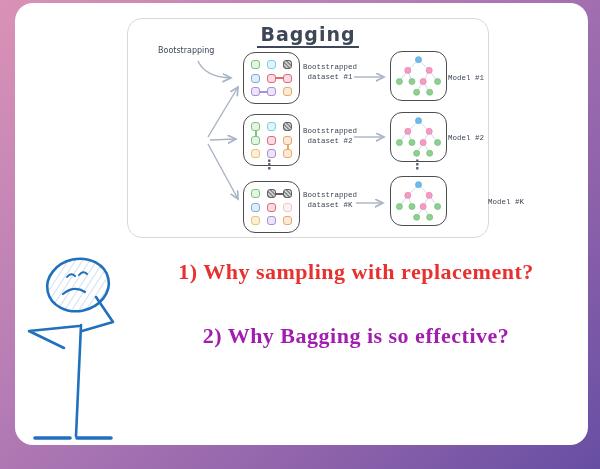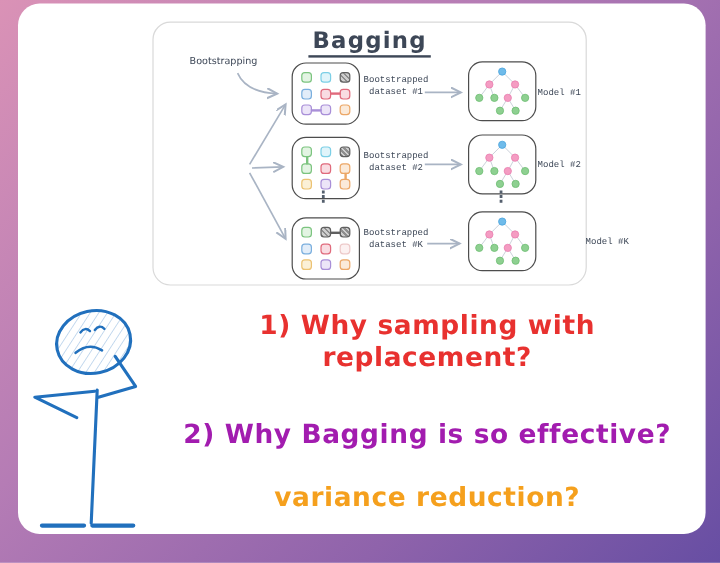--- a/index.html
+++ b/index.html
@@ -37,21 +37,21 @@
     white-space:pre-line;text-align:center;font-family:Liberation Mono, monospace;
   }
   .train-label{
     position:absolute;left:-6px;top:146px;width:86px;text-align:center;
     font-size:9px;color:var(--ink,#3d4757);
   }
   .vdots{position:absolute;font-size:13px;font-weight:bold;color:#55606e;letter-spacing:0;}
   .tree-svg{position:absolute;left:4px;top:3px;}
   
   .questions{
-    position:absolute;left:115px;top:246px;width:452px;text-align:center;
+    position:absolute;left:115px;top:246px;width:452px;text-align:center;font-family:Liberation Serif, serif;
   }
   .question{font-weight:bold;letter-spacing:.5px;line-height:1.22;}
   .q-0{margin-top:10px;font-size:22px;}
   .q-1{margin-top:37px;font-size:22px;}
   .q-2{margin-top:27px;font-size:22px;}
   
   .figure-svg{position:absolute;left:0px;top:246px;}
 </style>
 </head>
 <body>
@@ -202,21 +202,20 @@
   </div>
 
   <div class="questions" id="questions">
       <div class="question q-0" style="color: rgb(232, 49, 47);">
         <div>1) Why sampling with replacement?</div>
       </div>
       <div class="question q-1" style="color: #a21caf;">
         <div>2) Why Bagging is so effective?</div>
       </div>
       <div class="question q-2" style="color: rgb(245, 160, 29);">
-        <div>variance reduction?</div>
       </div>
     </div>
 
   <svg class="figure-svg" width="118" height="200" viewBox="0 0 118 200">
     <defs>
       <pattern id="hatch" width="6" height="6" patternUnits="userSpaceOnUse" patternTransform="rotate(45)">
         <line x1="0" y1="0" x2="0" y2="6" stroke="#bcd4ec" stroke-width="1.4"></line>
       </pattern>
     </defs>
     <g stroke="#2170bd" stroke-linecap="round" stroke-linejoin="round" fill="none">

